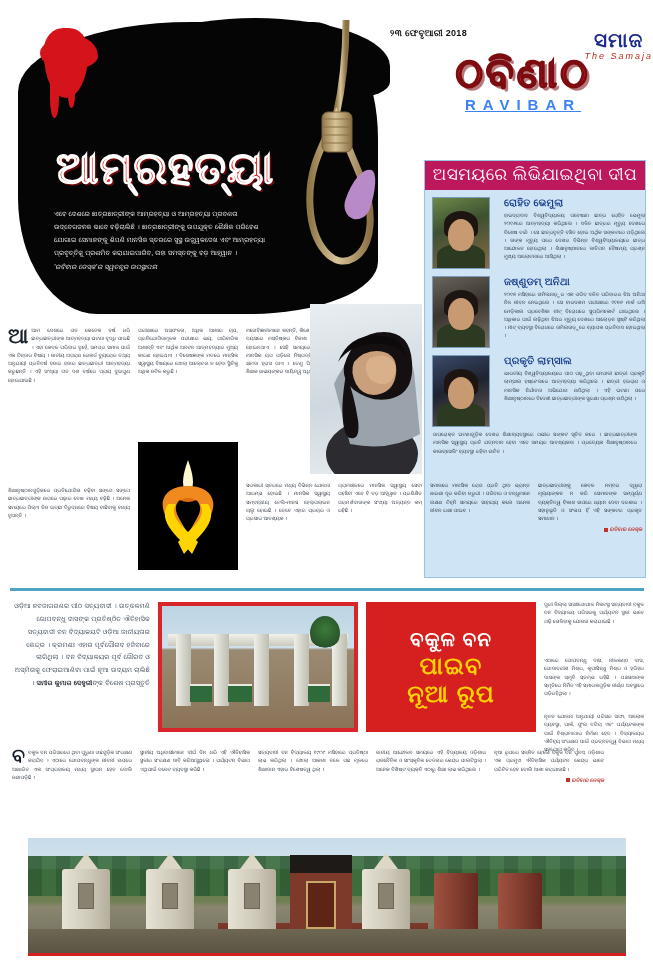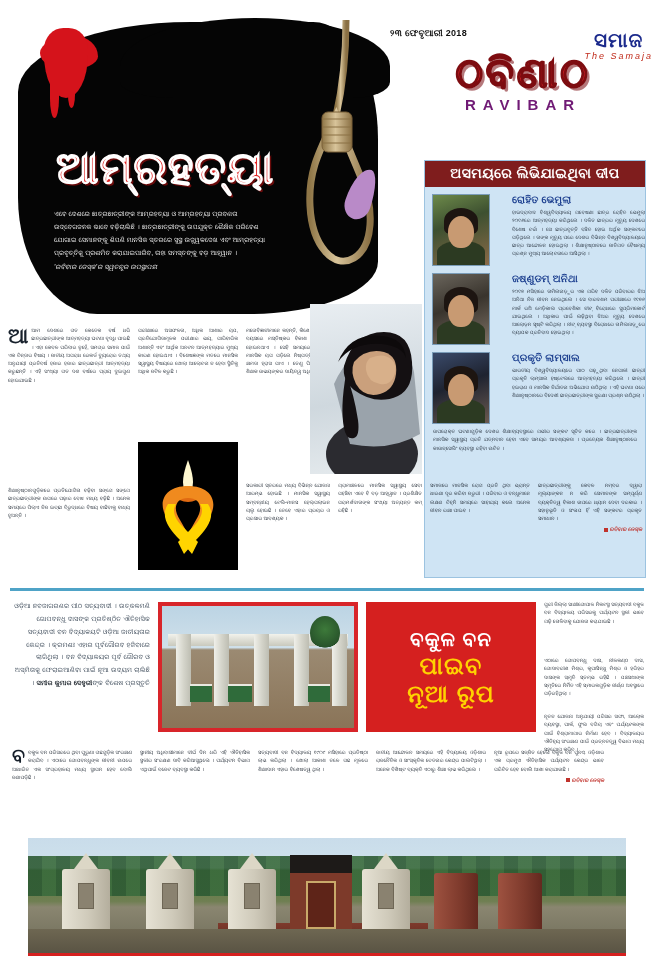--- a/index.html
+++ b/index.html
@@ -107,35 +107,35 @@
   .ravibar-wrap {
     position: absolute; left: 398px; top: 55px; width: 250px; text-align: center;
   }
   .ravibar-od {
     font-size: 41px; font-weight: bold; color: #e8232a;
     letter-spacing: 3px; line-height: 0.9;
     -webkit-text-stroke: 1.5px #7d0c10;
     text-shadow: 3px 3px 0 rgba(120,10,14,.55);
   }
   .ravibar-en {
-    font-size: 15px; font-weight: bold; color: #701a75;
-    letter-spacing: 7px; margin-top: 4px;
+    font-size: 15px; font-weight: bold; color: #3b82f6;
+    letter-spacing: 7px; margin-top: 4px; text-decoration: underline;
   }
 
   
   .sidebar {
     position: absolute; left: 424px; top: 160px; width: 222px; height: 418px;
     background: #cfe4f4; border: 1px solid #9cc3e0;
   }
   .sidebar-header {
-    background: #7f1d1d; color: #ffffff;
-    font-size: 14px; font-weight: bold; text-align: center;
+    background: #be185d; color: #ffffff;
+    font-size: 17px; font-weight: normal; text-align: center;
     padding: 4px 0 5px; letter-spacing: 0.4px;
   }
-  .profile { display: flex; gap: 22px; padding: 7px 0 0 7px; }
+  .profile { display: flex; gap: 14px; padding: 7px 0 0 7px; }
   .profile-photo {
     width: 58px; height: 72px; flex: 0 0 58px;
     border: 1px solid #7a9cb8; background: #6f7f63;
     position: relative; overflow: hidden;
   }
   .ph-a { background: linear-gradient(160deg,#6d8a4a 0%,#3d5030 40%,#8a6a48 100%); }
   .ph-b { background: linear-gradient(160deg,#6a655c 0%,#39342d 45%,#7d7165 100%); }
   .ph-c { background: linear-gradient(160deg,#3a4a6a 0%,#1e2330 45%,#6b5a50 100%); }
   .face {
     position: absolute; left: 50%; top: 30%; transform: translateX(-50%);

